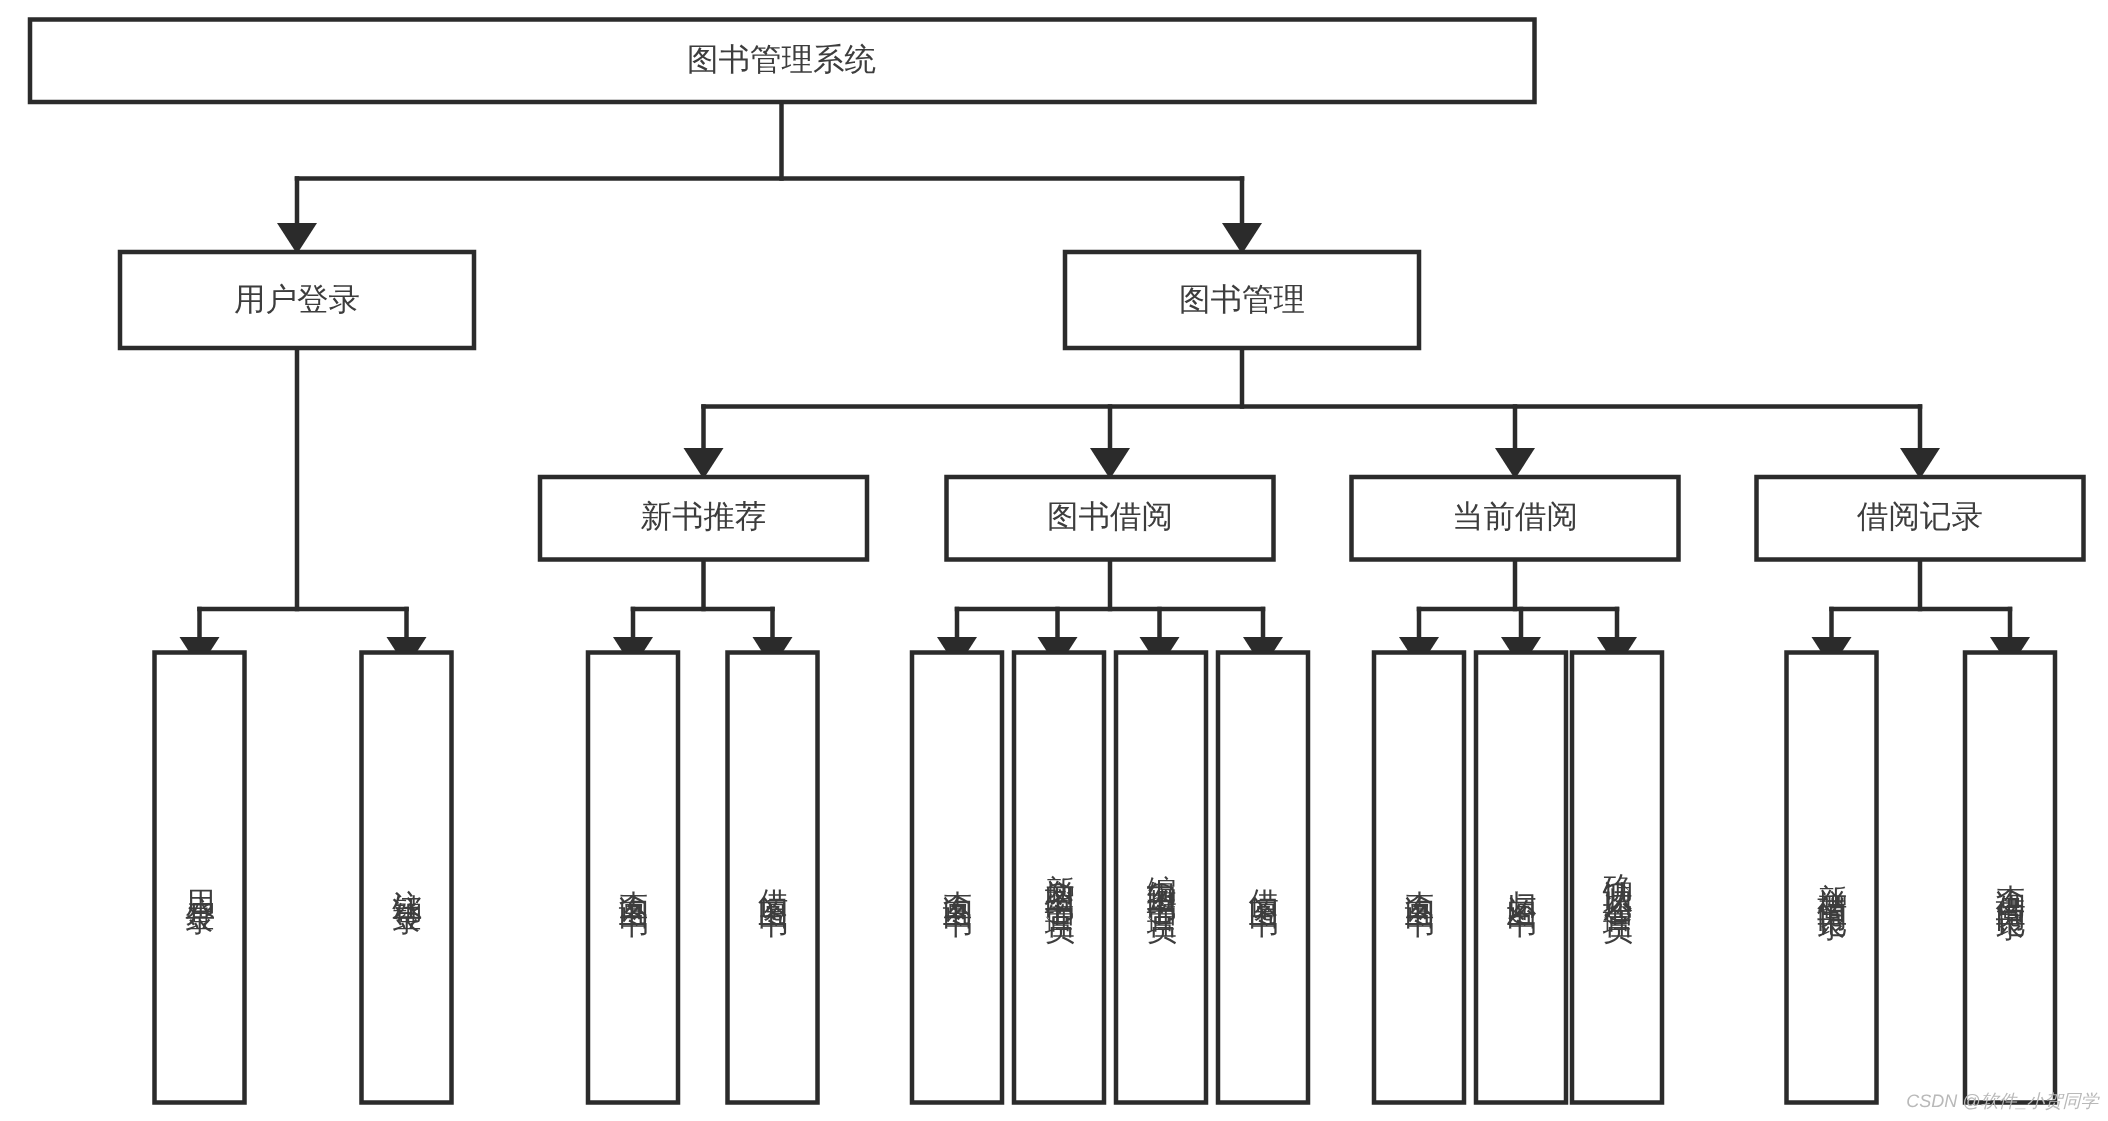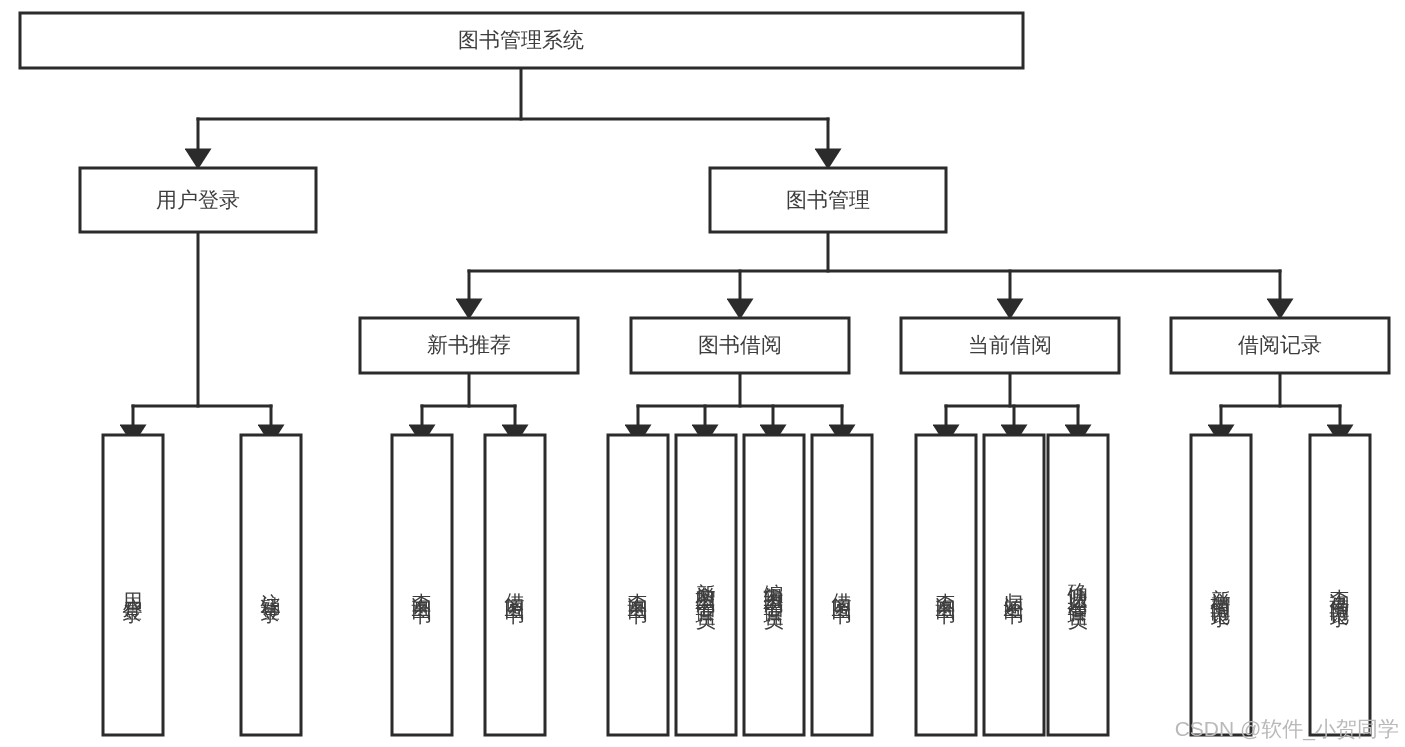--- a/index.html
+++ b/index.html
@@ -19,22 +19,22 @@
   }
   .leaf-label{
     font-family:"Liberation Sans","DejaVu Sans",sans-serif;
     fill:#3d3d3d;font-size:20px;
     writing-mode:vertical-rl;text-orientation:upright;
     text-anchor:middle;letter-spacing:4px;
   }
   .watermark{
     position:absolute;right:6px;bottom:4px;
     font-family:"Liberation Sans","DejaVu Sans",sans-serif;
-    font-size:21px;color:#b9b9b9;white-space:nowrap;
-    pointer-events:none;user-select:none;
+    font-size:12px;color:#b9b9b9;white-space:nowrap;
+    pointer-events:none;user-select:none;font-style:italic;
   }
 </style>
 </head>
 <body>
 
 <div id="diagram-root">
 
   <svg id="tree" viewBox="0 0 1405 747">
     <defs>
       <marker id="arrowhead" markerWidth="9" markerHeight="9" refX="1.2" refY="4.5" orient="auto" markerUnits="strokeWidth">

